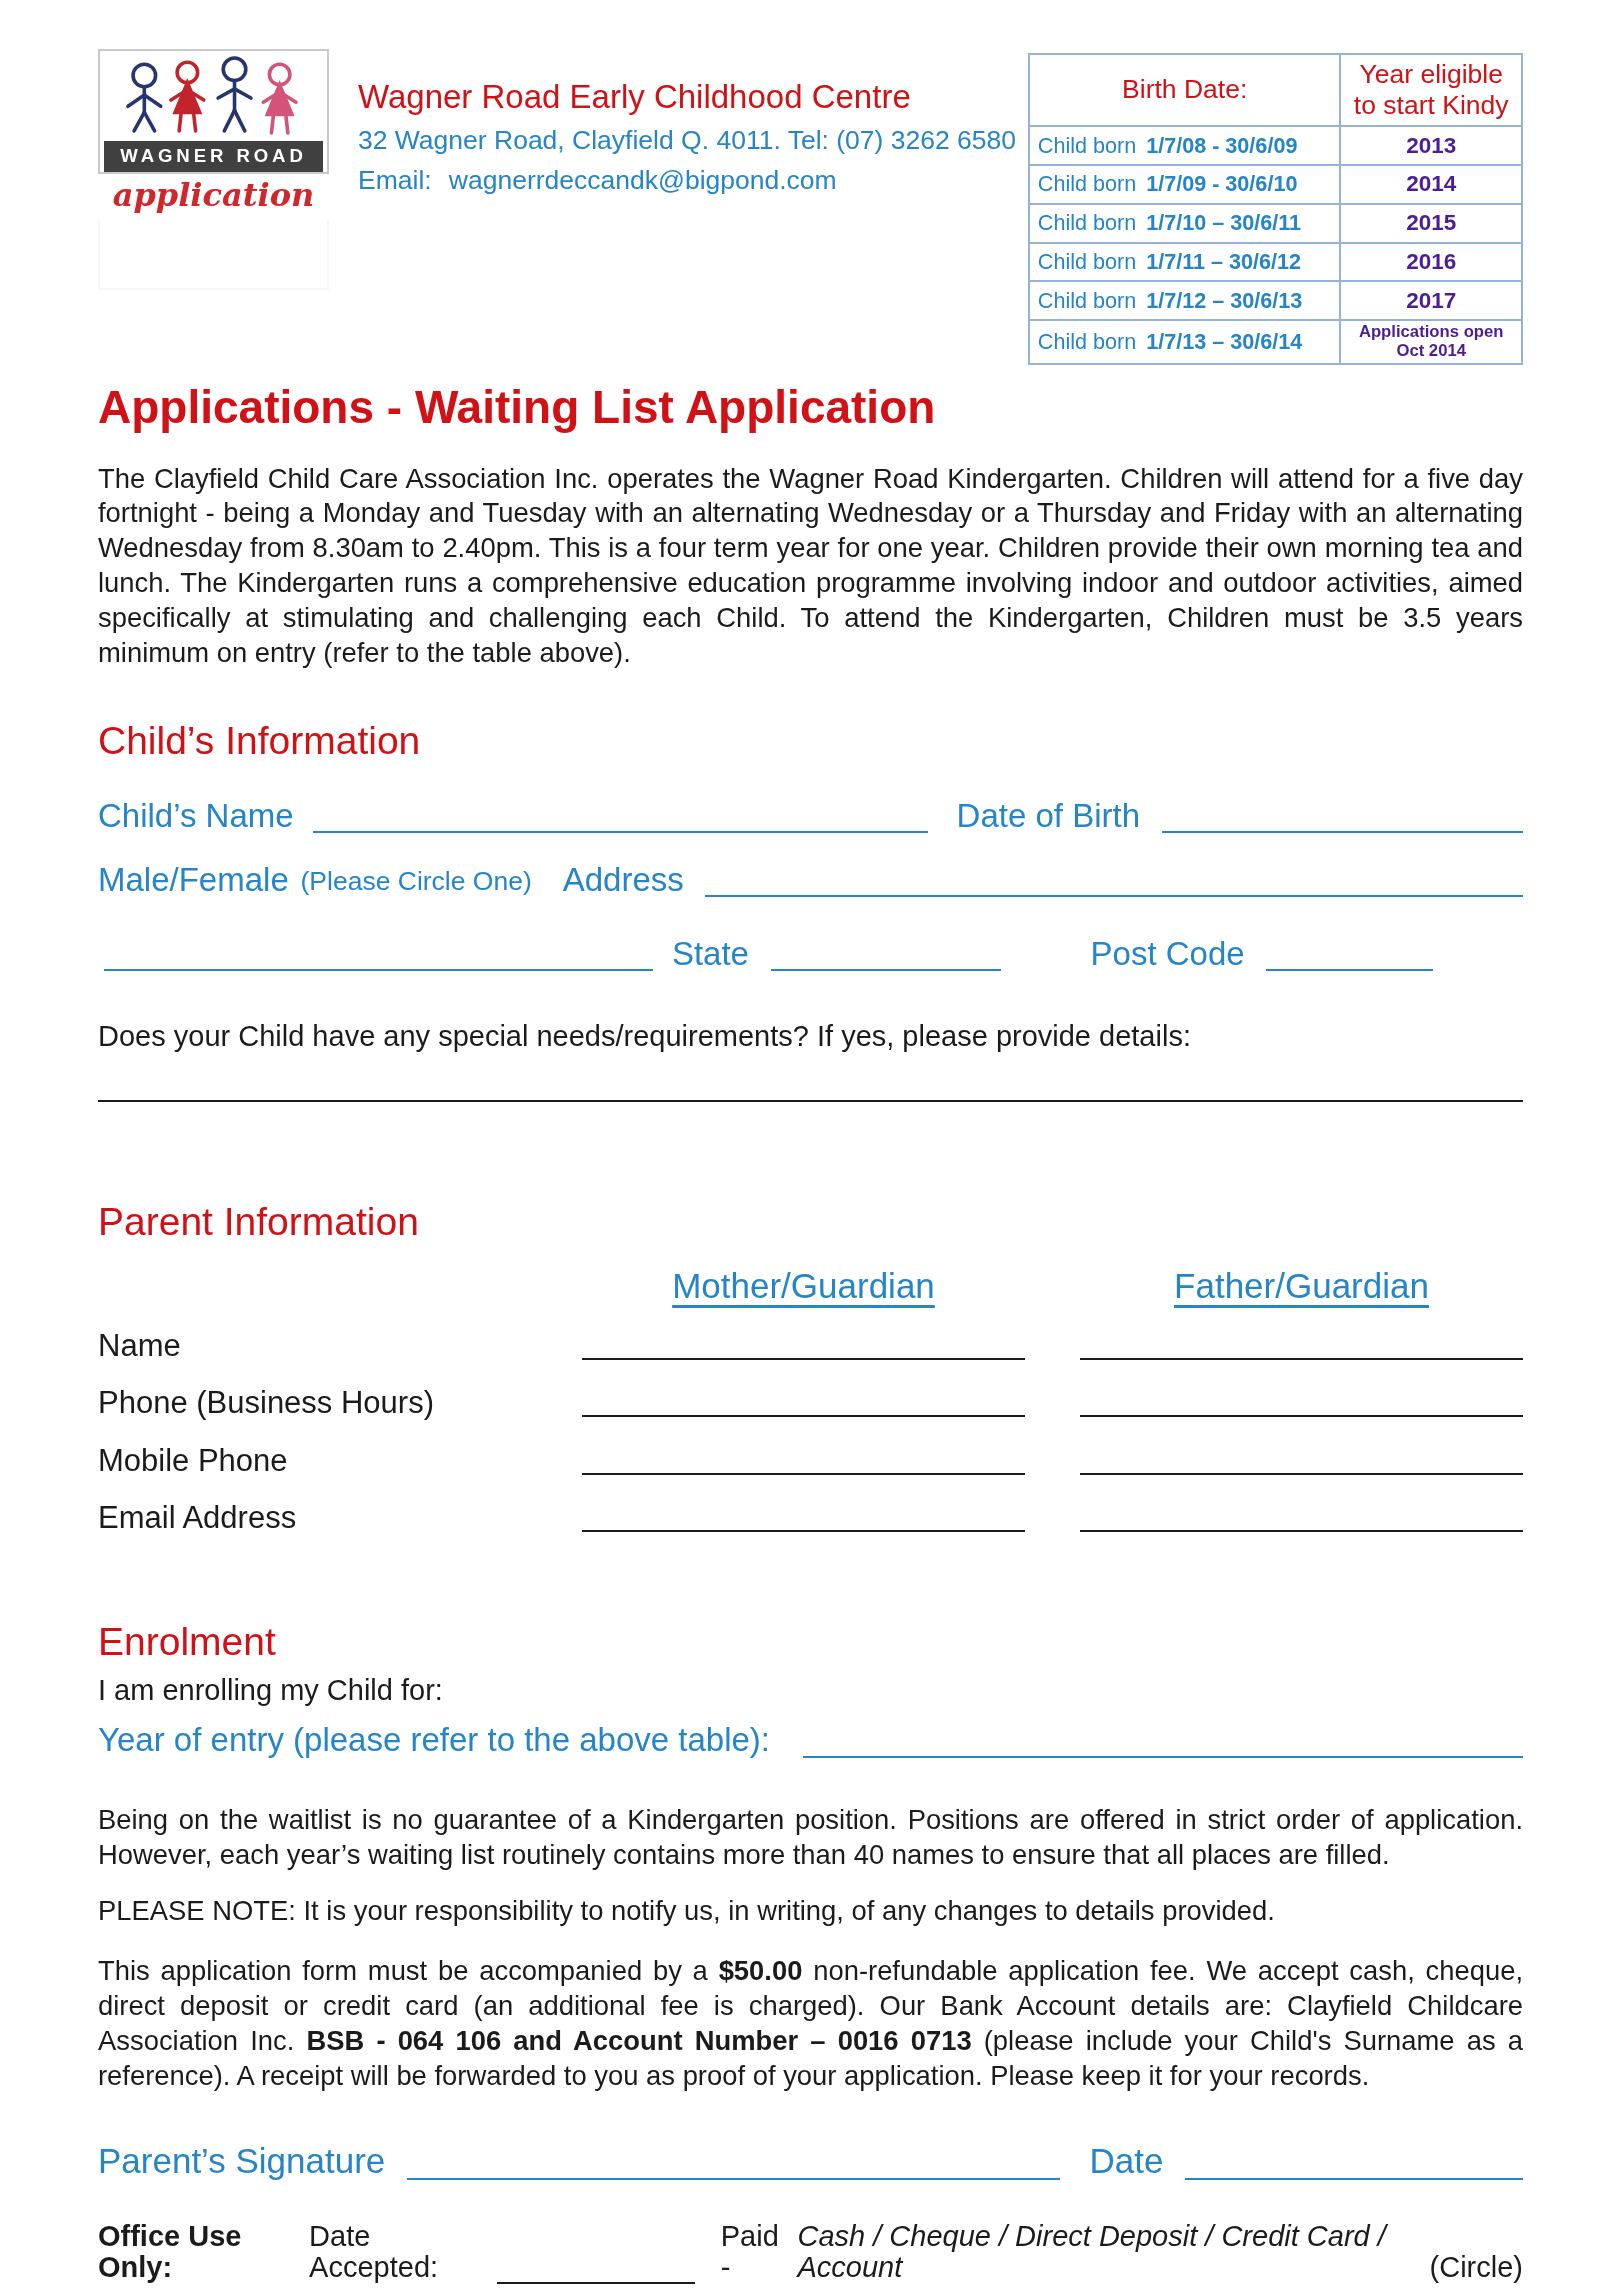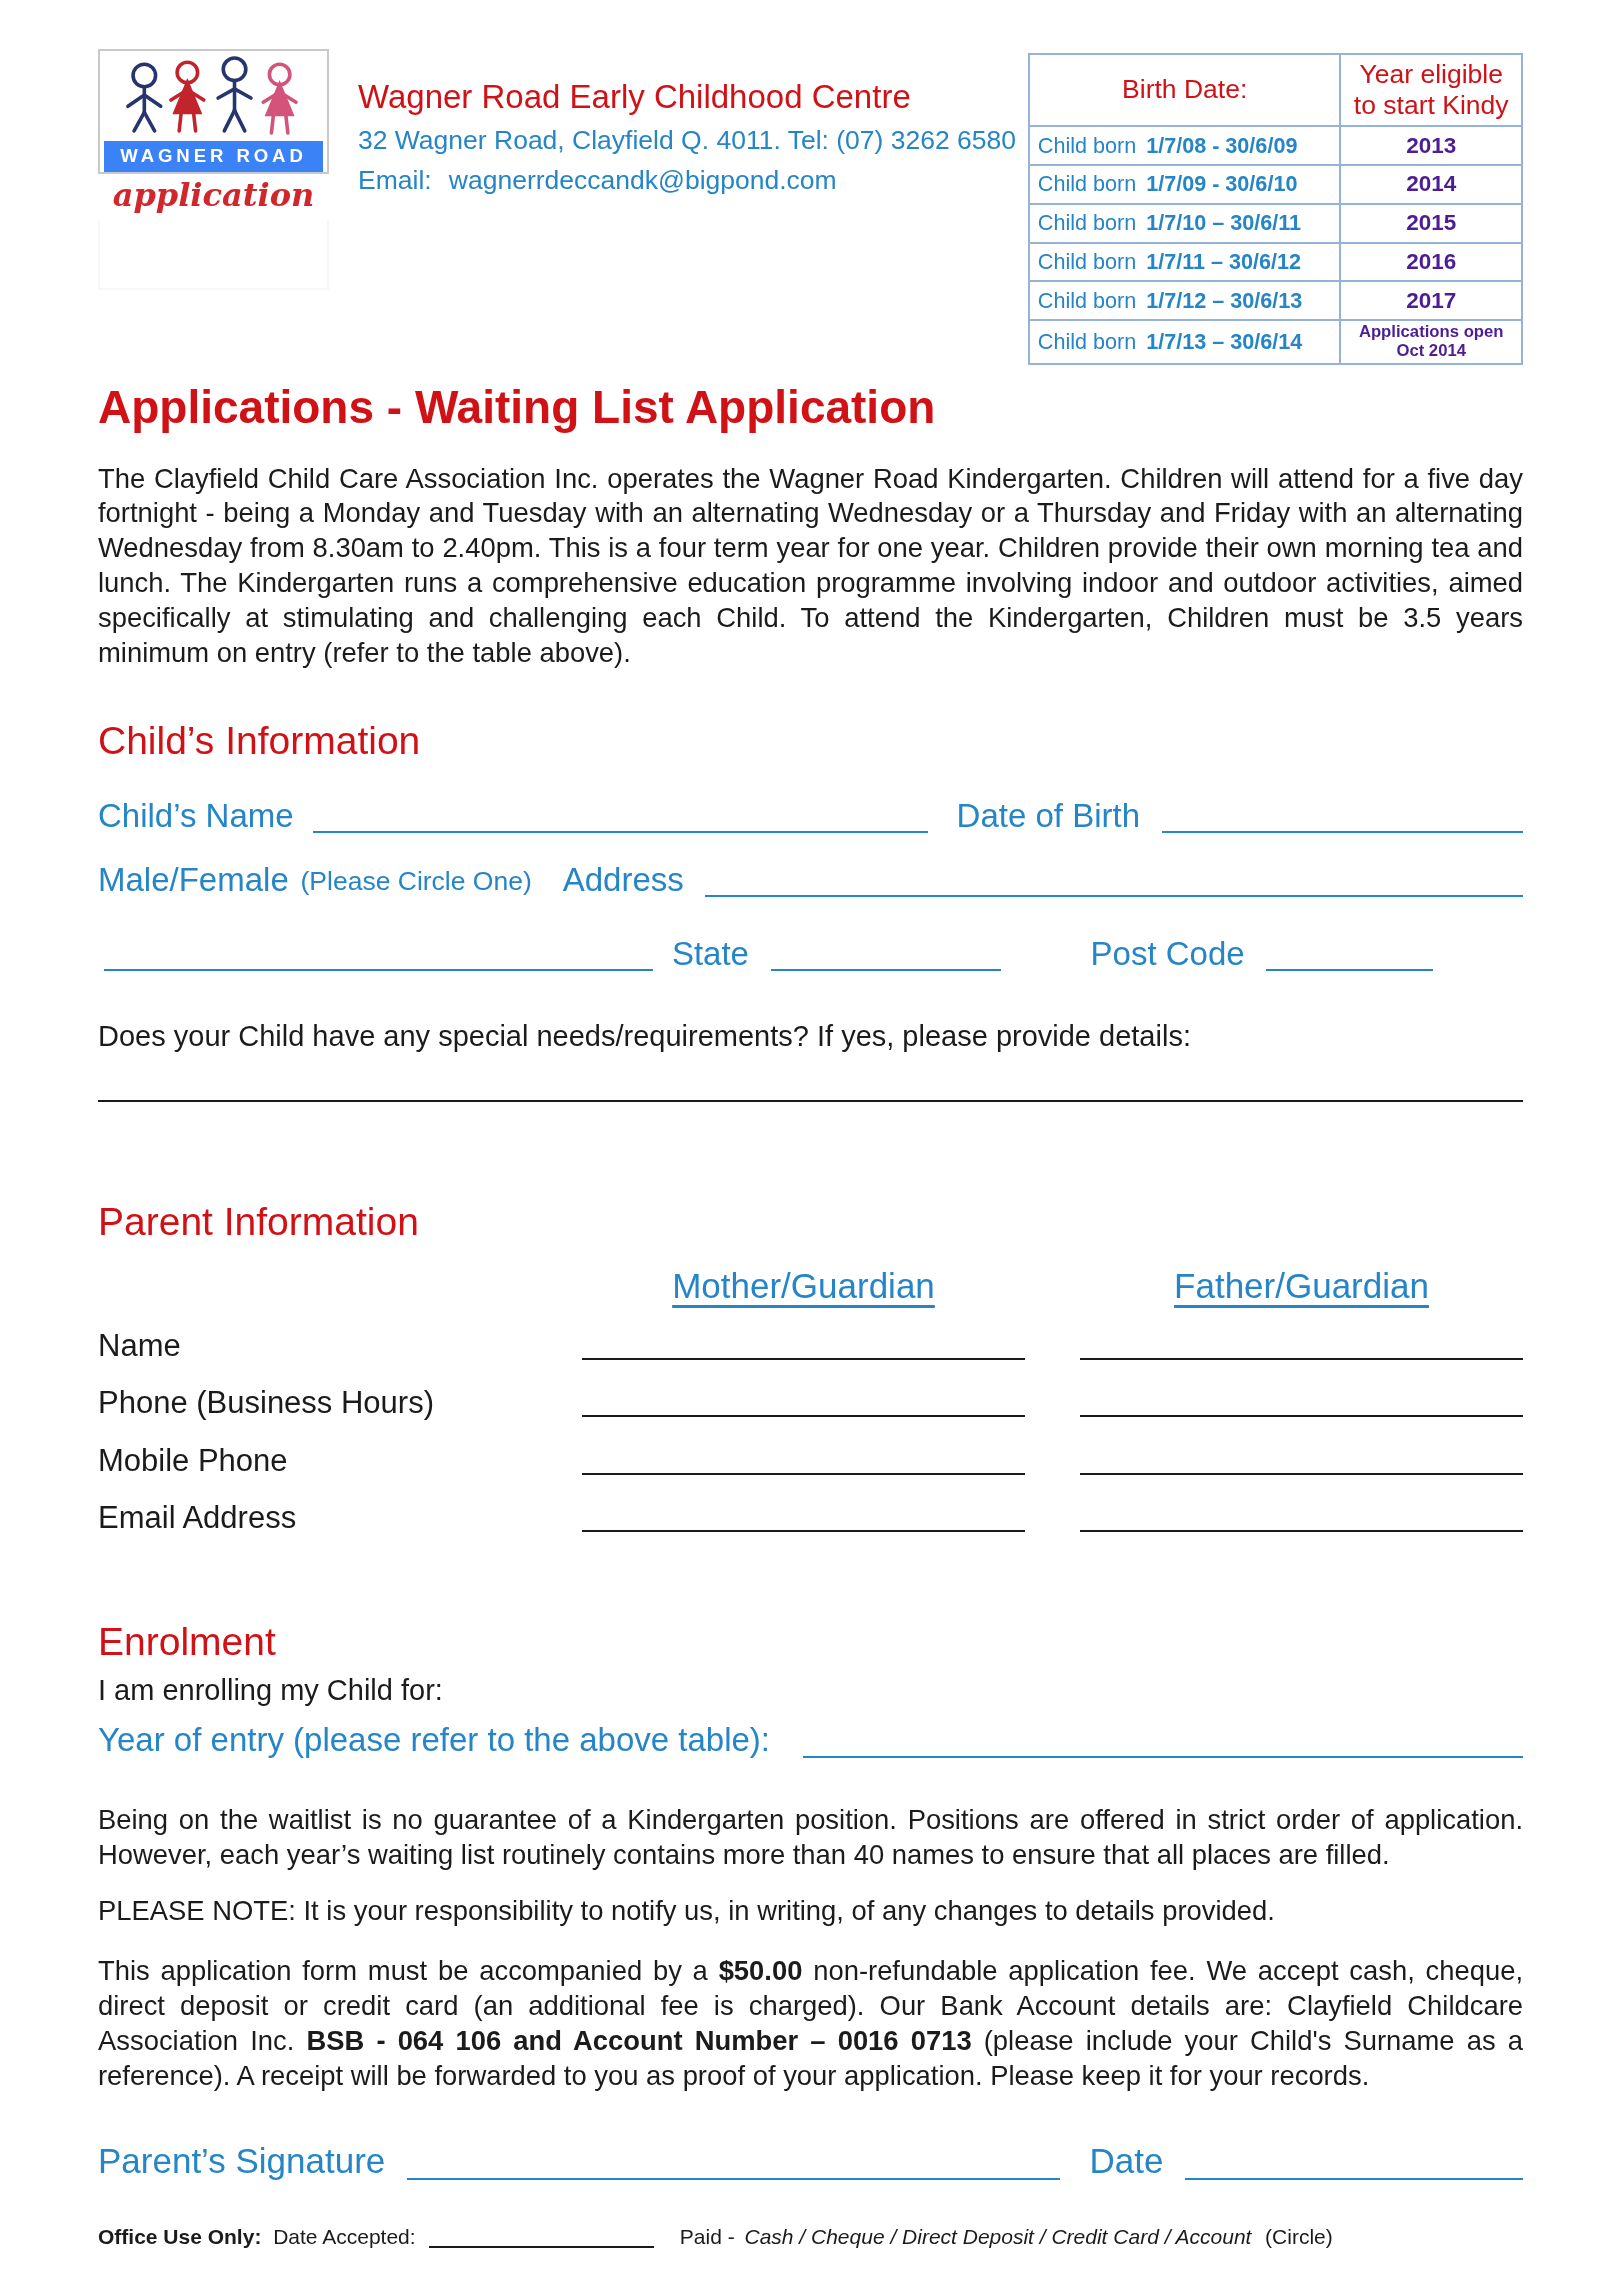--- a/index.html
+++ b/index.html
@@ -11,21 +11,21 @@
     background:#ffffff;
     font-family:"Liberation Sans", sans-serif;
     color:#1b1b1b;
     overflow:hidden;
   }
 
   
   .header { display:flex; align-items:flex-start; }
   .logo-wrap { flex:0 0 231px; }
   .logo-box { border:2px solid #c9c9c9; background:#fff; padding:3.9px 3.9px 0 3.9px; }
-  .logo-band { background:#3b82f6; color:#fff; font-weight:bold; font-size:18.6px;
+  .logo-band { background:#404040; color:#fff; font-weight:bold; font-size:18.6px;
                letter-spacing:3.9px; text-align:center; padding:3.9px 0 4.9px 0; }
   .logo-script { font-family:"DejaVu Serif", serif; font-style:italic; font-weight:bold;
                  color:#d0262c; font-size:32px; text-align:center; margin-top:2px; }
   .logo-reflect { transform:scaleY(-1); opacity:.13; height:71px; overflow:hidden; margin-top:4.9px; }
 
   .header-text { flex:1 1 auto; padding:29px 0 0 29px; }
   .centre-name { color:#d01217; font-size:33px; }
   .addr-line, .email-line { color:#2585c6; font-size:26.5px; margin-top:8.8px; }
   .email-line .email-label { margin-right:9.8px; }
 
@@ -86,21 +86,21 @@
   .waitlist { margin-top:45px; }
   .please-note { margin-top:21.6px; }
   .fee { margin-top:25.5px; }
 
   
   .sig-row { margin-top:47px; font-size:35px; }
   .sig-row .fill-a { flex:1.55 1 0; margin-left:21.6px; height:37px; }
   .sig-row .lbl-date { margin-left:29px; }
   .sig-row .fill-b { flex:0 0 338px; margin-left:21.6px; height:37px; }
 
-  .office-row { display:flex; align-items:flex-end; font-size:21px; color:#1b1b1b; margin-top:41px; line-height:1.1; }
+  .office-row { display:flex; align-items:flex-end; font-size:29px; color:#1b1b1b; margin-top:41px; line-height:1.1; }
   .office-row .ou-label { font-weight:bold; }
   .office-row .da-label { margin-left:11.8px; }
   .office-row .fill { height:25.5px; }
   .office-row .fill-a { width:225px; margin-left:13.7px; }
   .office-row .paid-label { margin-left:25.5px; }
   .office-row .paid-options { font-style:italic; }
   .office-row .circle-hint { margin-left:13.7px; }
 </style>
 </head>
 <body>

